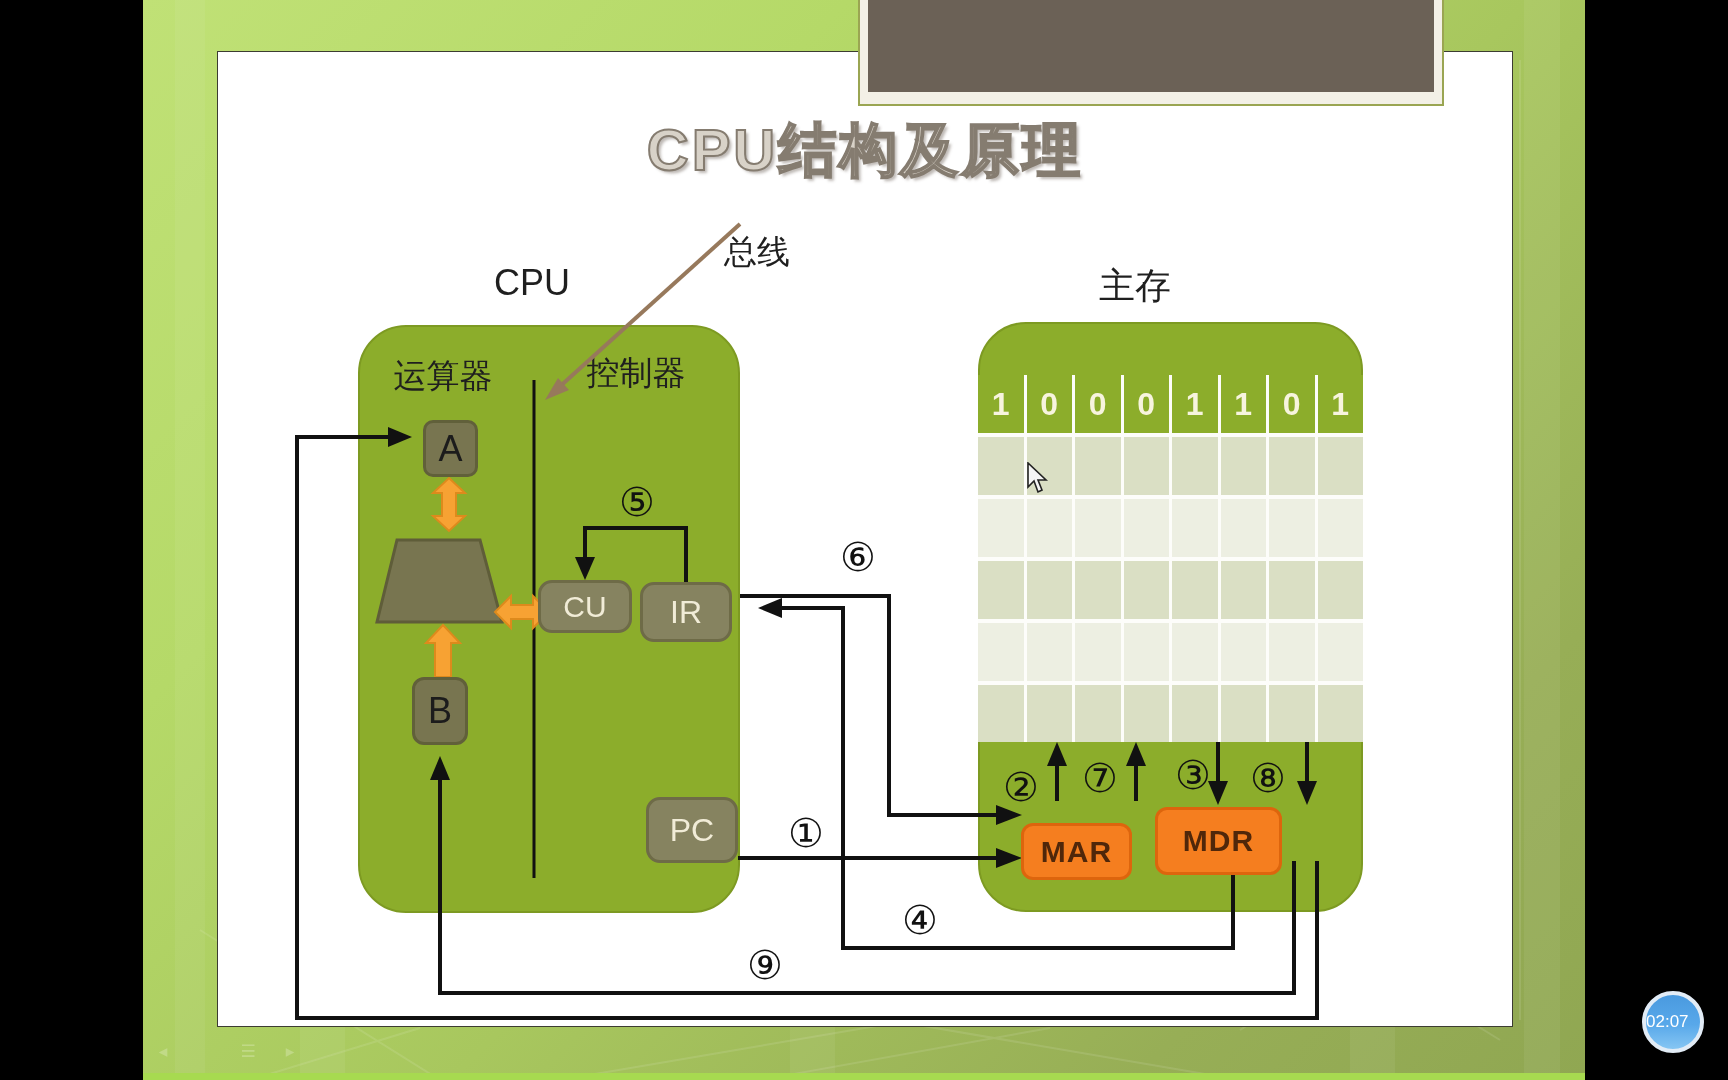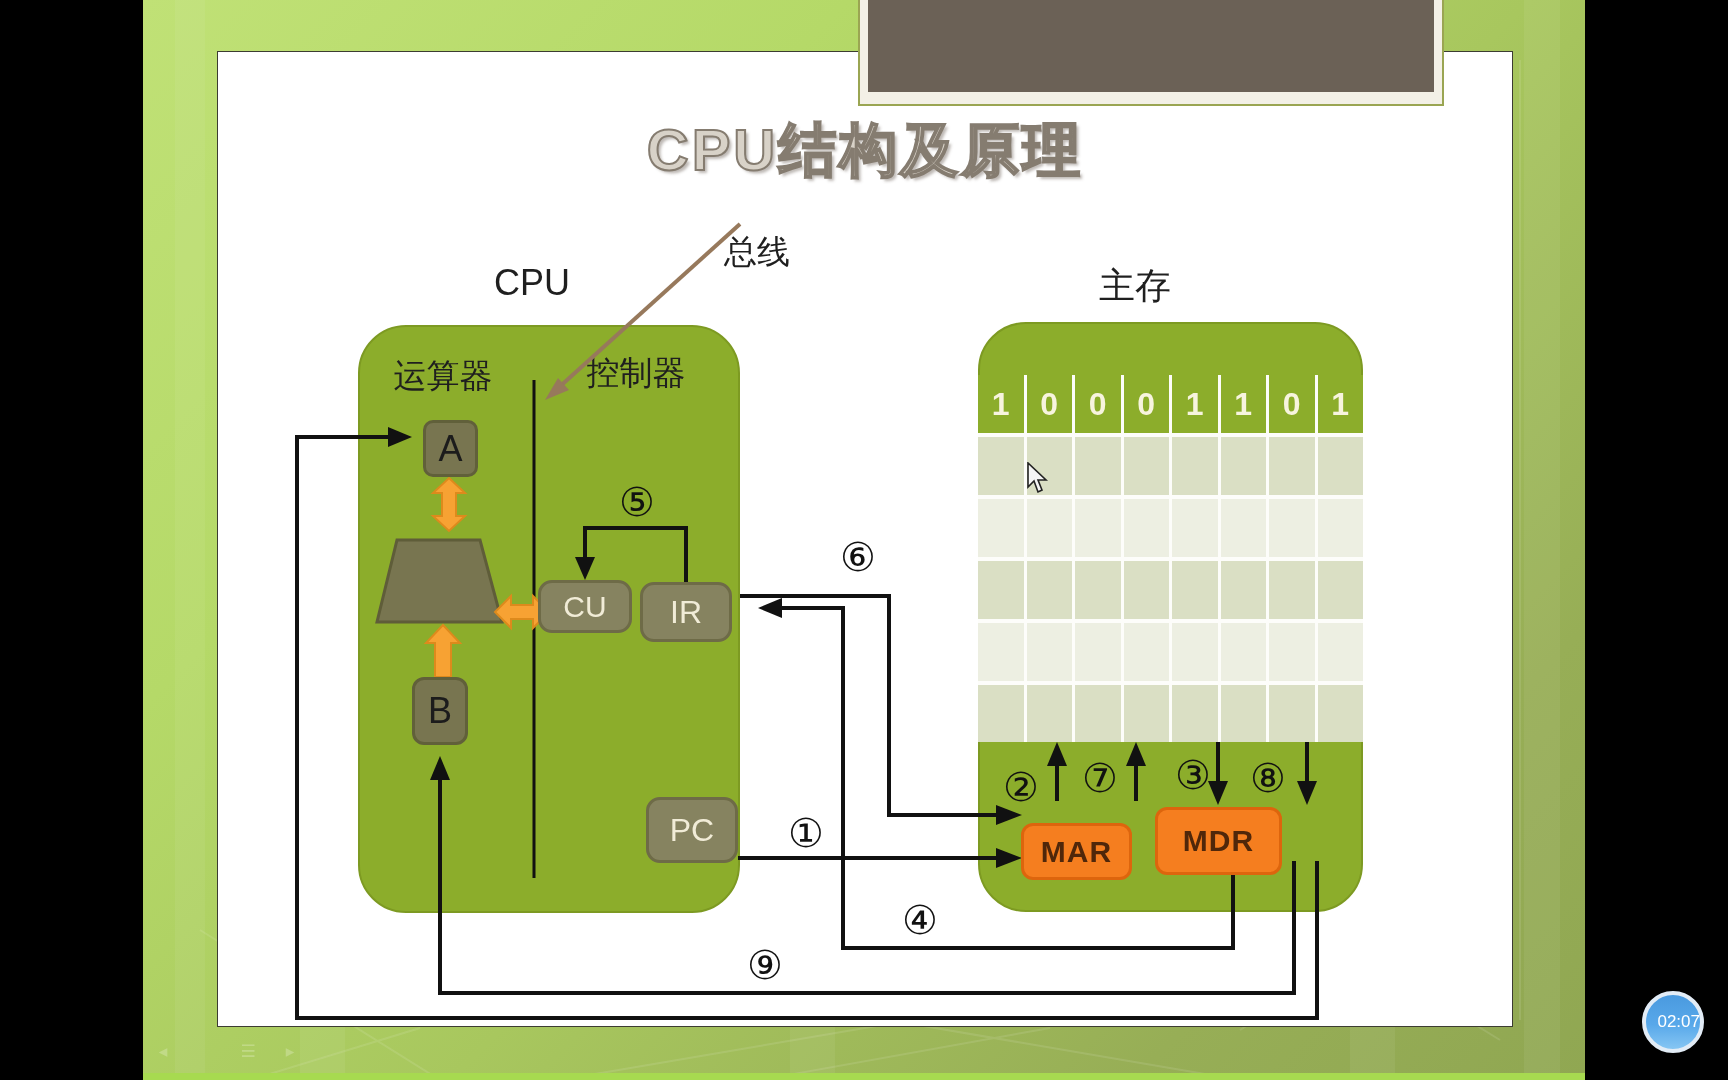--- a/index.html
+++ b/index.html
@@ -64,21 +64,21 @@
   #box-mar{left:1021px;top:803px;width:111px;height:57px;margin-top:20px;}
   #box-mdr{left:1155px;top:807px;width:127px;height:68px;}
 
   
   .step{font-size:40px;color:#111;transform:translate(-50%,-50%);}
 
   
   #timer{left:1642px;top:991px;width:62px;height:62px;border-radius:50%;
     background:linear-gradient(180deg,#4a9adf 0%,#58a8ea 55%,#86c6f3 100%);
     border:4px solid #e2ecf6;box-sizing:border-box;display:flex;align-items:center;
-    justify-content:flex-end;color:#ffffff;font-size:17px;}
+    justify-content:flex-start;color:#ffffff;font-size:17px;}
 
   
   .nav-ico{color:#f4f8e4;opacity:.28;font-size:17px;transform:translate(-50%,-50%);}
 
   svg{position:absolute;left:0;top:0;}
 </style>
 </head>
 <body>
 
 <div id="stage">

